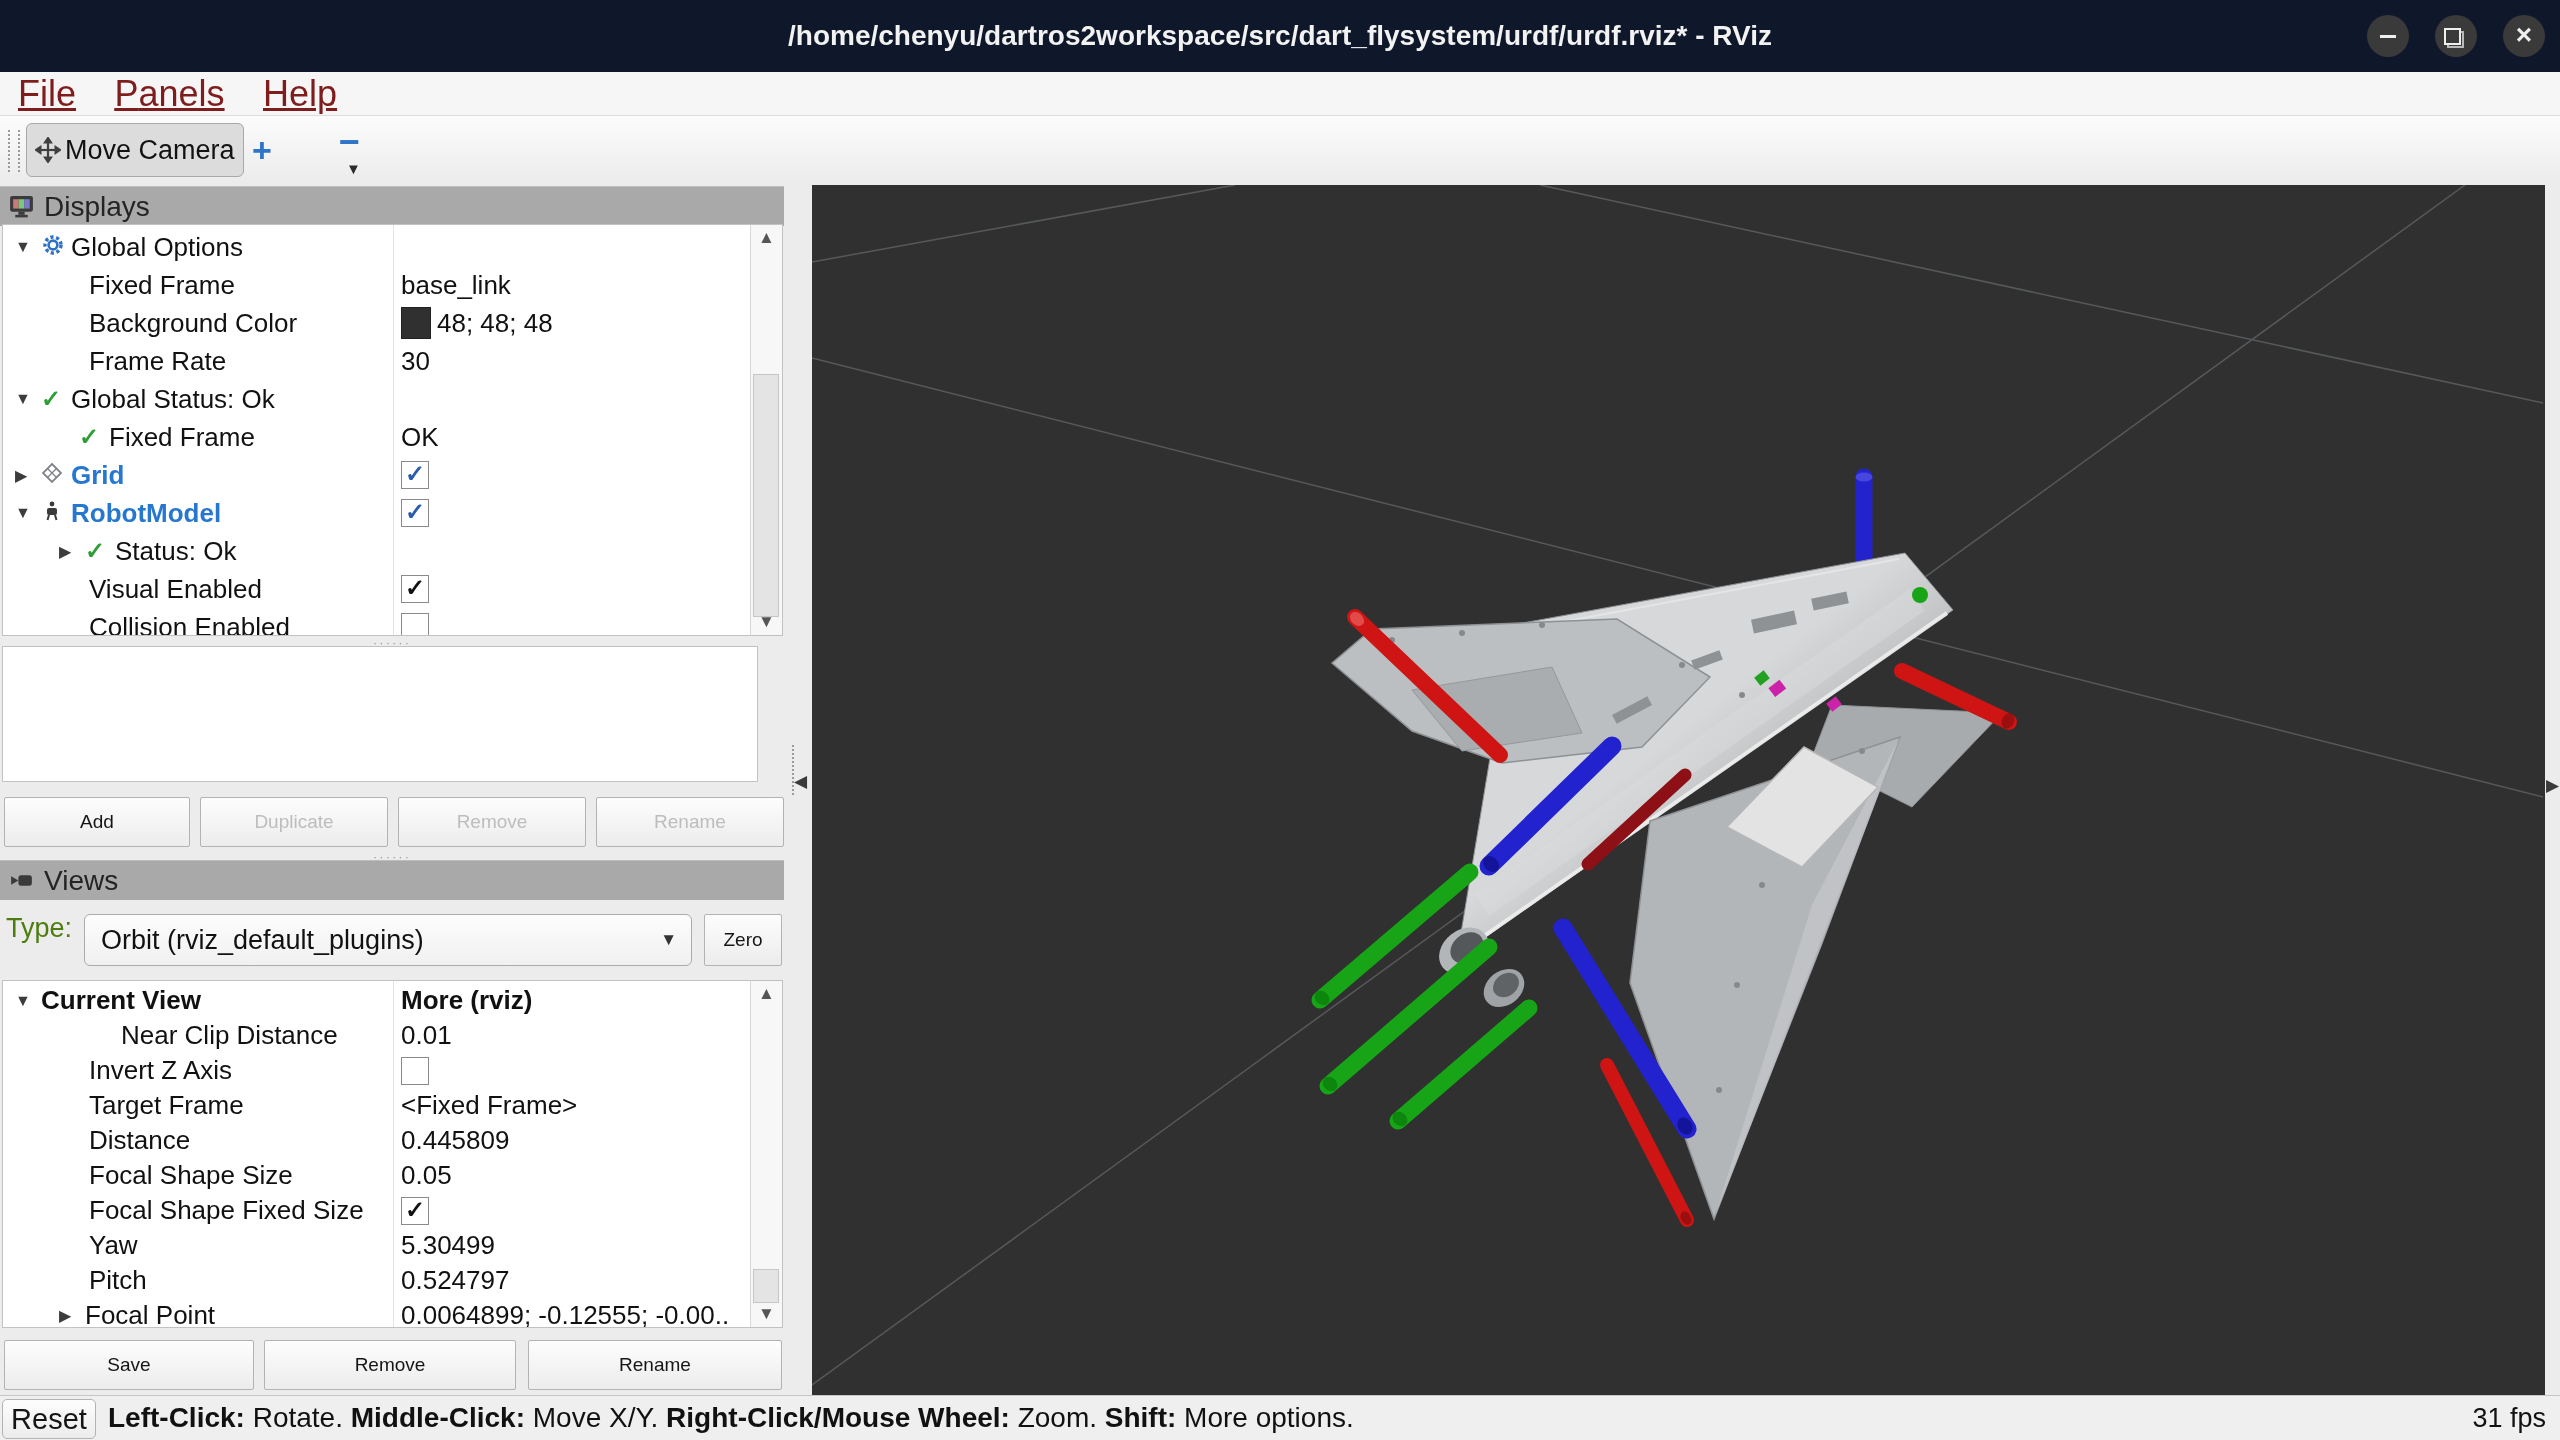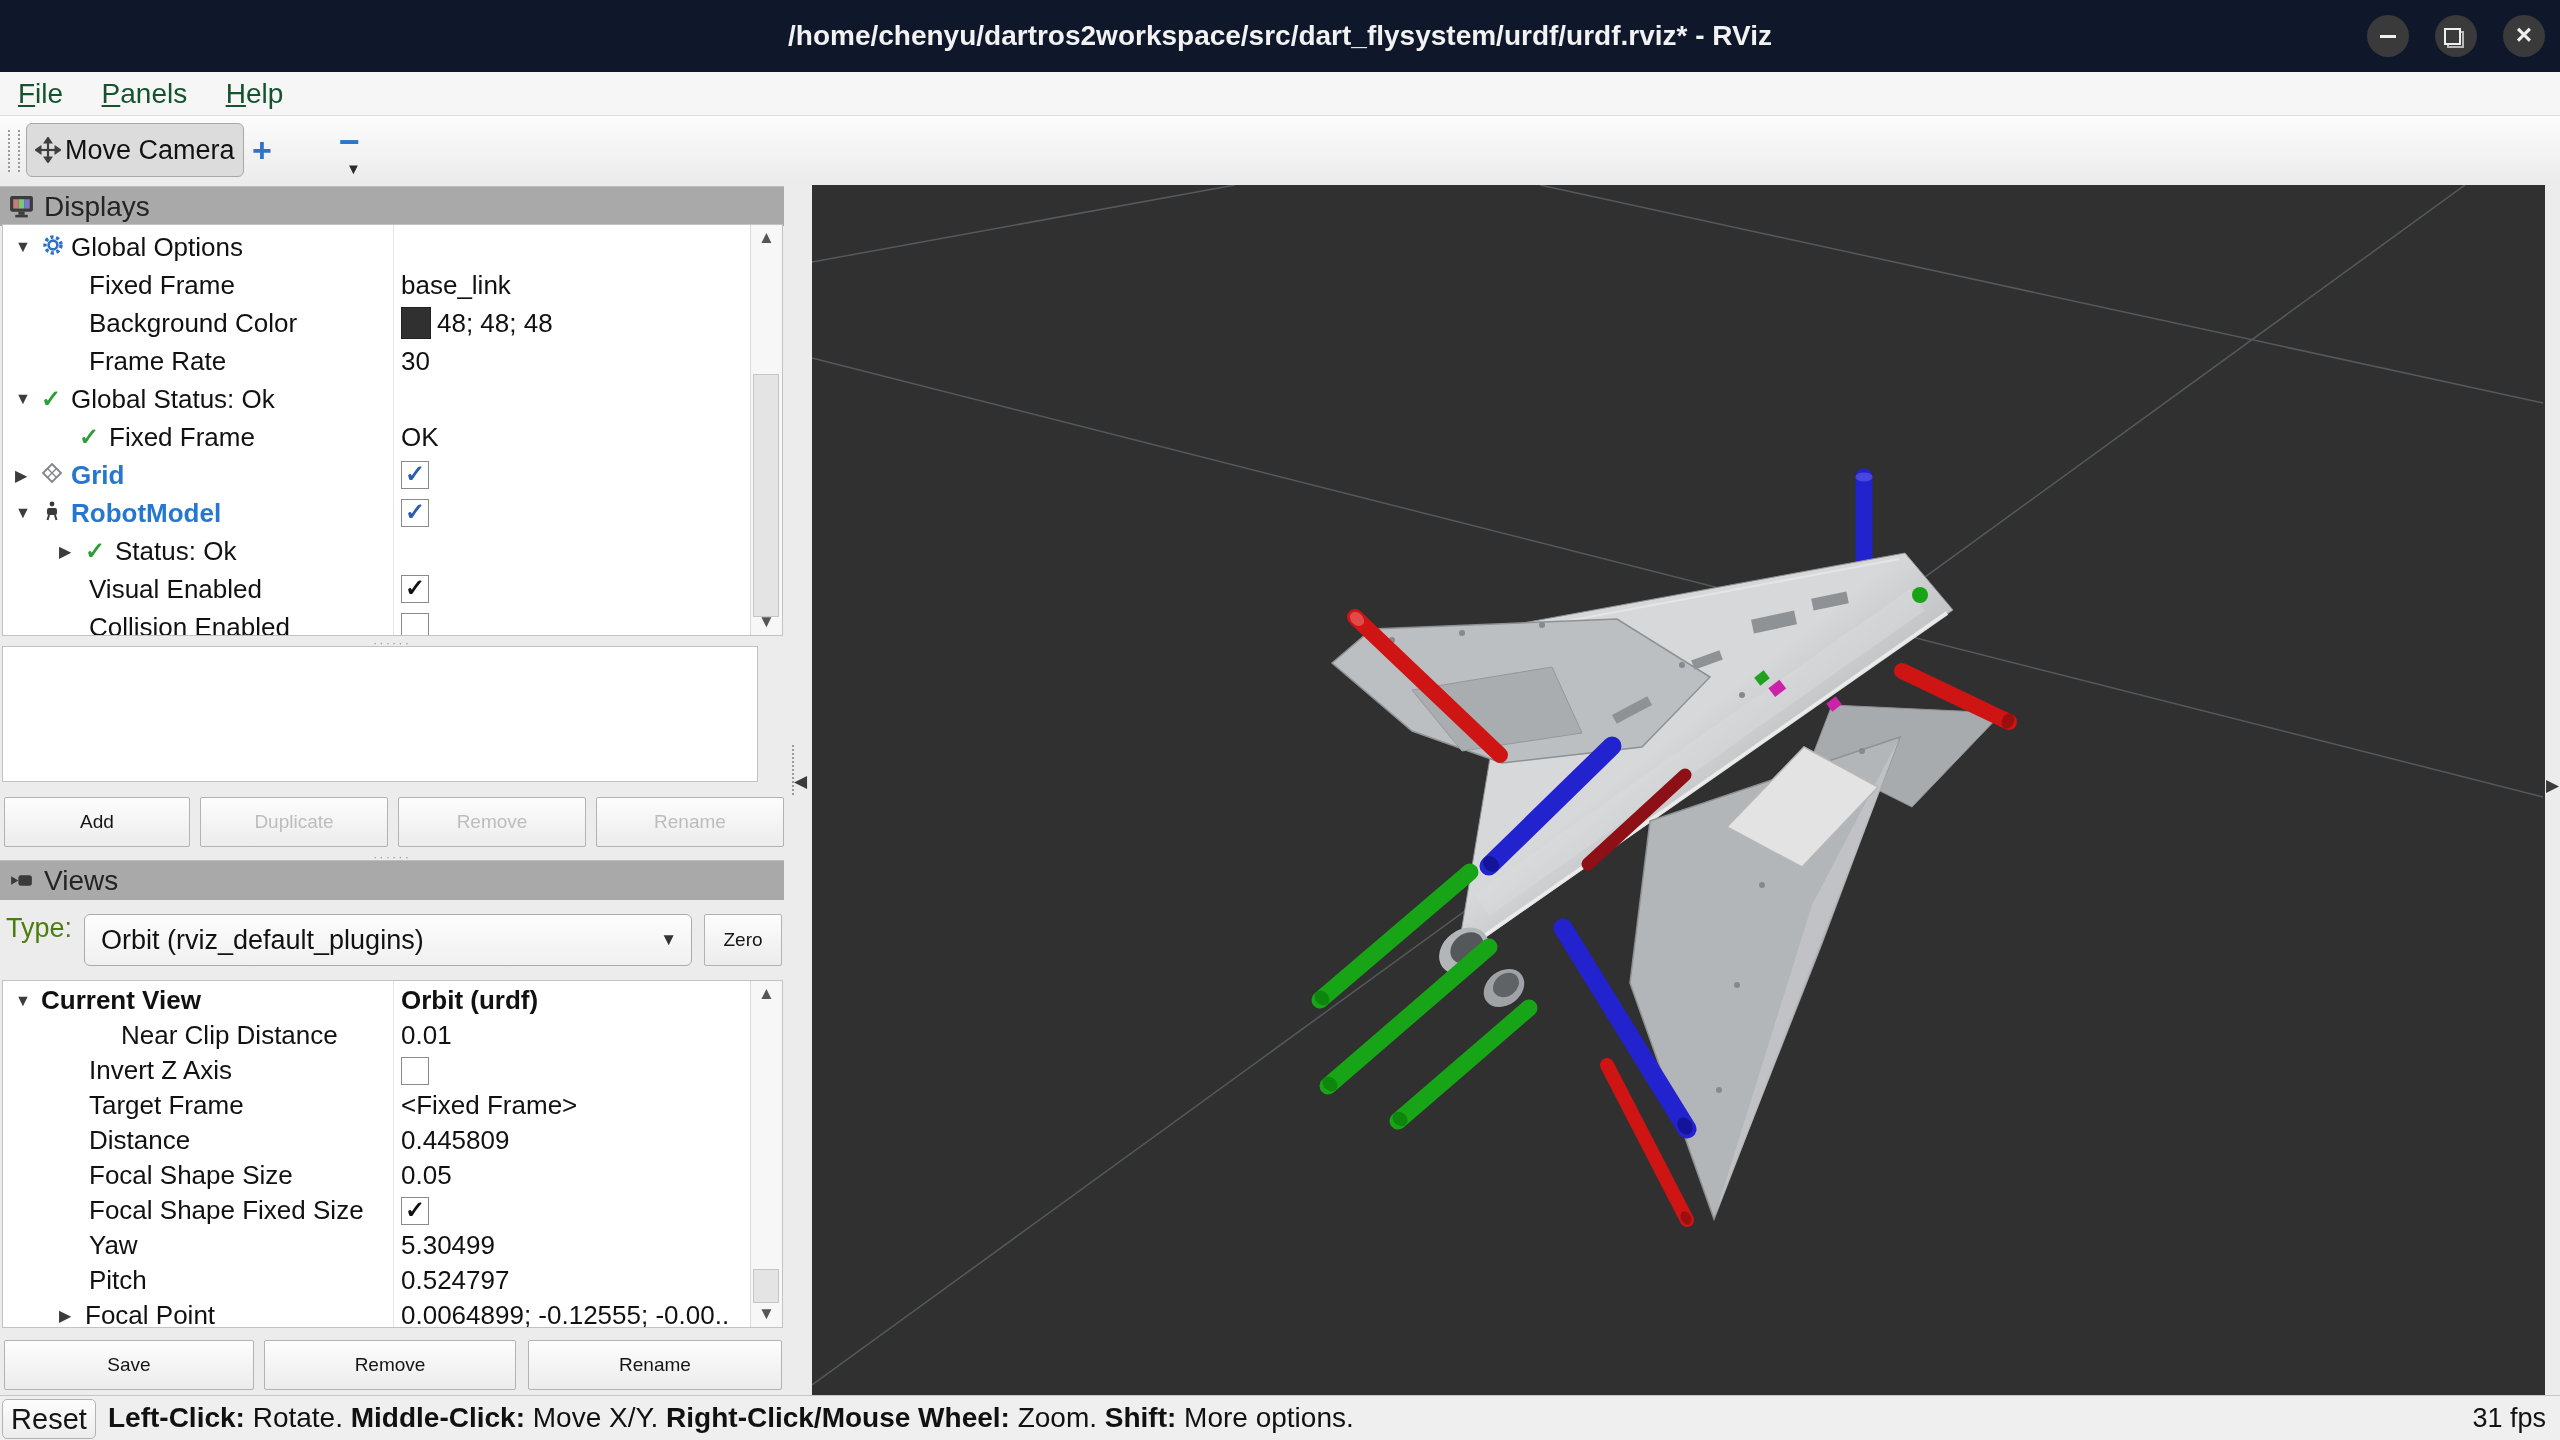--- a/index.html
+++ b/index.html
@@ -13,21 +13,21 @@
   .winbtn{position:absolute;top:15px;width:42px;height:42px;border-radius:50%;background:#3a3a3a;}
   .winbtn .bar{position:absolute;left:13px;top:20px;width:16px;height:3px;background:#efefef;}
   .winbtn .sq1{position:absolute;left:12px;top:16px;width:13px;height:13px;border:2px solid #b9b9b9;}
   .winbtn .sq2{position:absolute;left:9px;top:13px;width:13px;height:13px;border:2px solid #efefef;background:#3a3a3a;}
   .winbtn .x{position:absolute;left:0;top:0;width:42px;height:42px;line-height:40px;text-align:center;
     color:#efefef;font-size:28px;font-weight:700;}
 
   
   .menubar{position:absolute;left:0;top:72px;width:2560px;height:43px;background:#f6f6f6;
     border-bottom:1px solid #dcdcdc;}
-  .menu-item{display:inline-block;margin-right:34px;font-size:28px;color:#14532d;line-height:43px;}
+  .menu-item{display:inline-block;margin-right:34px;font-size:36px;color:#7f1d1d;line-height:43px;text-decoration:underline;}
   .menu-item::first-letter{text-decoration:underline;}
   .menubar-inner{padding-left:18px;}
 
   
   .toolbar{position:absolute;left:0;top:116px;width:2560px;height:69px;
     background:linear-gradient(#fcfcfc,#ebebeb);border-bottom:1px solid #b9b9b9;}
   .tb-handle{position:absolute;left:8px;top:14px;width:8px;height:42px;
     border-left:2px dotted #9a9a9a;border-right:2px dotted #9a9a9a;}
   .tool-btn{position:absolute;left:26px;top:7px;width:218px;height:54px;background:#dcdcdc;
     border:1px solid #a8a8a8;border-radius:6px;display:flex;align-items:center;padding-left:8px;box-sizing:border-box;}
@@ -328,21 +328,21 @@
 
     <div class="tree" style="top:795px;height:348px">
       <div class="col-divider"></div>
 
       <div class="trow" style="top:2px;height:35px">
         <div class="cell-l" style="padding-left:12px">
           <span class="expander">▼</span>
           <span class="tlabel bold">Current View</span>
         </div>
         <div class="cell-v">
-            <span class="tvalue bold">Orbit (urdf)</span>
+            <span class="tvalue bold">More (rviz)</span>
           </div>
       </div>
 
       <div class="trow" style="top:37px;height:35px">
         <div class="cell-l" style="padding-left:118px">
             <span class="tlabel">Near Clip Distance</span>
           </div>
         <div class="cell-v">
             <span class="tvalue">0.01</span>
           </div>

